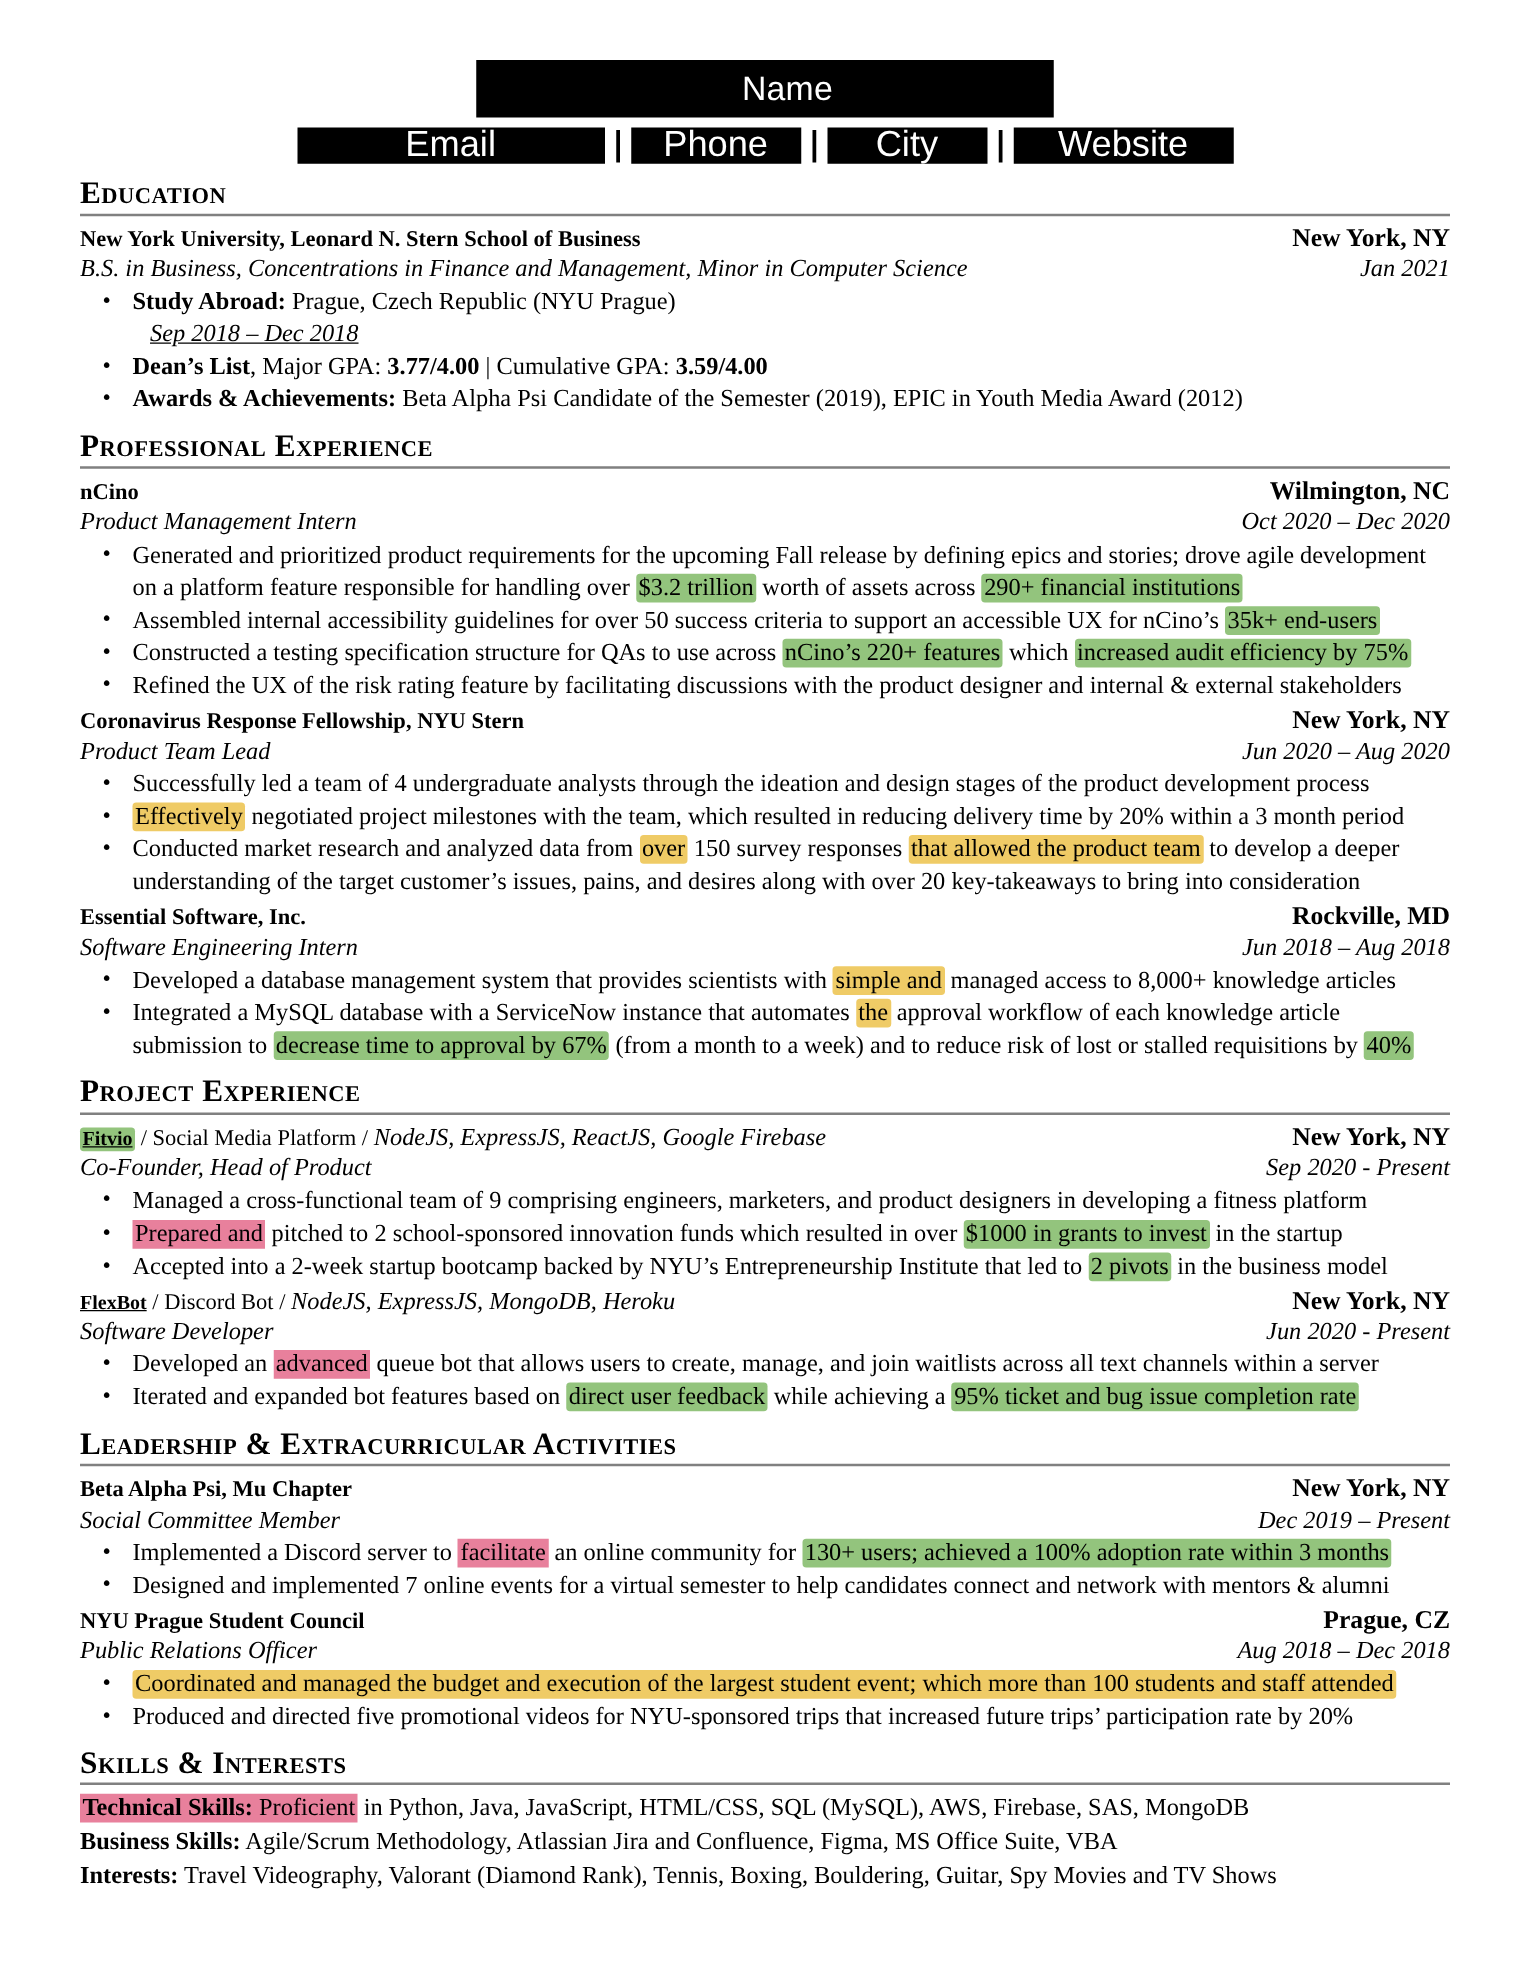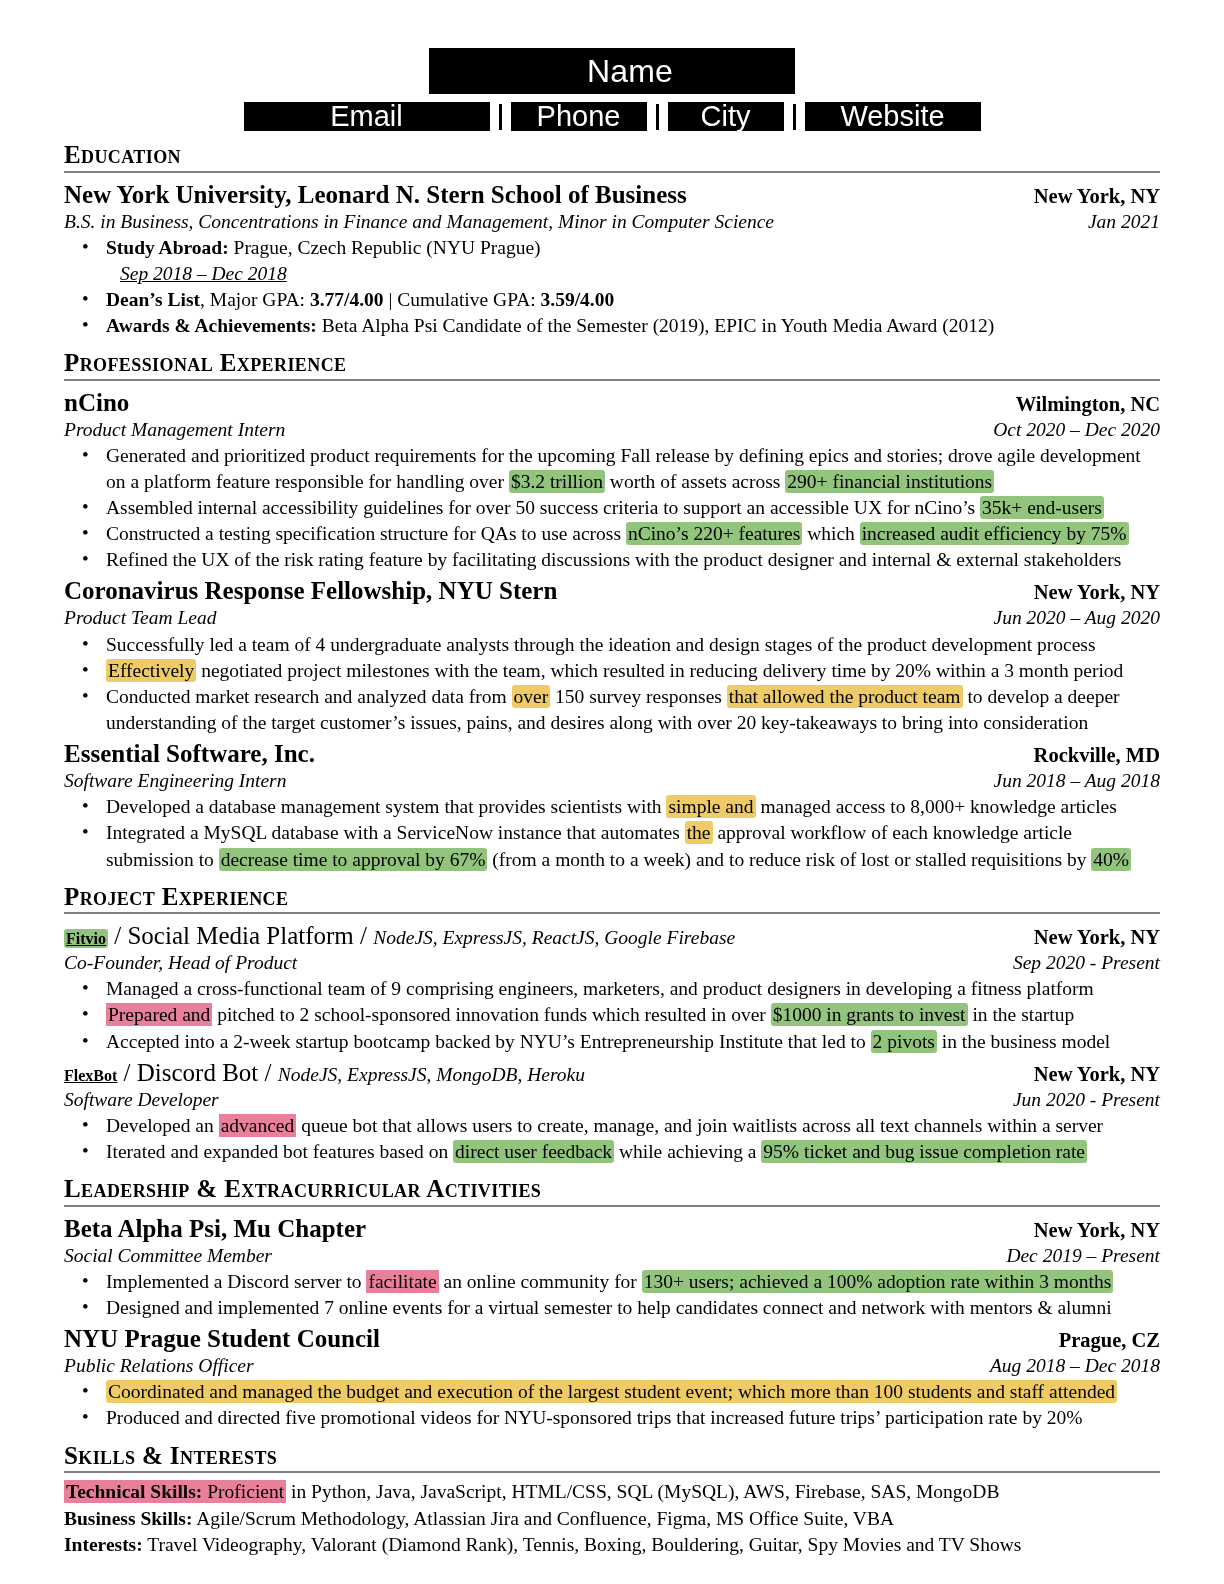--- a/index.html
+++ b/index.html
@@ -26,34 +26,34 @@
   }
   .redact {
     background: #000;
     color: #fff;
     font-family: "Liberation Sans", "DejaVu Sans", sans-serif;
     text-align: center;
     line-height: 1;
     display: flex; align-items: center; justify-content: center;
   }
   .redact-name {
-    width: 366px; height: 46px;
-    font-size: 32px;
+    width: 462px; height: 46px;
+    font-size: 27px;
     letter-spacing: .2px;
     padding-left: 36px;
   }
   .hdr-contact-row {
     display: flex; justify-content: center; align-items: center;
     margin-top: 8px;
     gap: 0;
   }
   .redact-contact { height: 29px; font-size: 29px; }
   .w-email   { width: 246px; }
   .w-phone   { width: 136px; }
-  .w-city    { width: 116px; }
+  .w-city    { width: 128px; }
   .w-website { width: 176px; }
   .sep {
     width: 3px; height: 26px; background: #000;
     margin: 0 9px;
   }
 
   
   .section-title {
     font-family: "Liberation Serif", "DejaVu Serif", serif;
     font-weight: bold;
@@ -70,21 +70,21 @@
   }
 
   
   .entry { margin-top: 2px; }
   .entry.first { margin-top: 0; }
   .row {
     display: flex; justify-content: space-between;
     align-items: baseline;
     line-height: 1.24;
   }
-  .org { font-weight: bold; font-size: 25px; }
+  .org { font-weight: bold; font-size: 18px; }
   .loc { font-weight: bold; font-size: 20.5px; white-space: nowrap; }
   .role { font-style: italic; font-size: 19.5px; }
   .dates { font-style: italic; font-size: 19.5px; white-space: nowrap; }
 
   ul.bullets {
     margin: 1px 0 0 0;
     padding-left: 40px;
     list-style: none;
   }
   ul.bullets > li {

